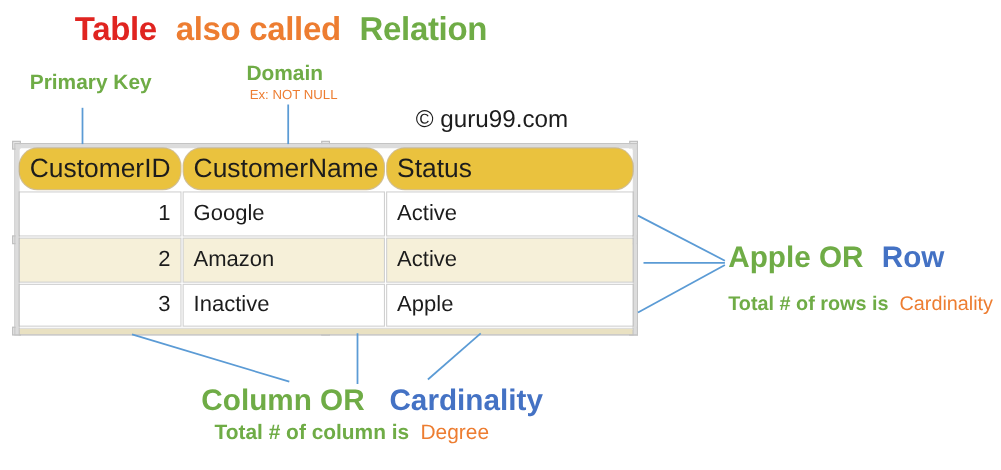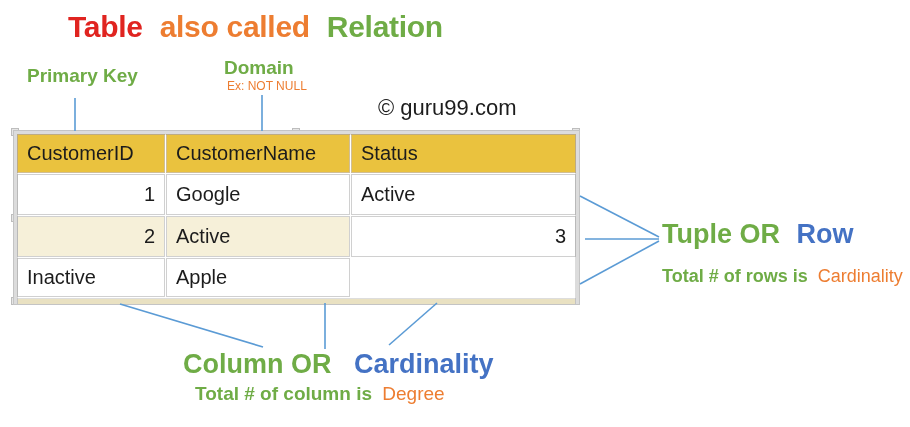--- a/index.html
+++ b/index.html
@@ -33,21 +33,21 @@
     grid-template-columns:146px 182px 1fr;
     grid-template-rows:37px 39px 39px 37px 5px;
     gap:3px;background:#ffffff;box-sizing:border-box;
   }
   .cell{
     display:flex;align-items:center;font-size:20px;color:#1c1c1c;
     padding-left:9px;box-shadow:0 0 0 1px rgba(120,120,120,0.35);
     background:#ffffff;white-space:nowrap;overflow:hidden;
   }
   .cell.num{justify-content:flex-end;padding-left:0;padding-right:9px;}
-  .cell.head{background:#eac23e;font-size:20px;box-shadow:0 0 0 1px rgba(150,110,20,0.45);}
+  .cell.head{background:#eac23e;font-size:24px;box-shadow:0 0 0 1px rgba(150,110,20,0.45);border-radius:16px;}
   .cell.cream{background:#f6f0d9;}
   .bottom-strip{grid-column:1 / span 3;background:#e9e1c2;box-shadow:0 0 0 1px rgba(120,120,120,0.25);}
   
   .handle{position:absolute;width:8px;height:8px;background:#e6e6e6;border:1px solid #bdbdbd;box-sizing:border-box;}
   
   .tuple{left:662px;top:219px;font-size:27px;font-weight:bold;white-space:nowrap;}
   .tuple .g{color:#6fac46;}
   .tuple .b{color:#4472c4;margin-left:9px;}
   .cardinality{left:662px;top:266px;font-size:18px;white-space:nowrap;}
   .cardinality .o{margin-left:5px;}
@@ -85,20 +85,21 @@
   <div class="tbl-grid">
     <div class="cell head">CustomerID</div>
     <div class="cell head">CustomerName</div>
     <div class="cell head">Status</div>
 
     <div class="cell num">1</div>
     <div class="cell">Google</div>
     <div class="cell">Active</div>
 
     <div class="cell num cream">2</div>
+    <div class="cell cream">Amazon</div>
     <div class="cell cream">Active</div>
 
     <div class="cell num">3</div>
     <div class="cell">Inactive</div>
     <div class="cell">Apple</div>
 
     <div class="bottom-strip"></div>
   </div>
 </div>
 
@@ -109,21 +110,21 @@
     <line x1="580" y1="196" x2="659" y2="237"></line>
     <line x1="585" y1="239" x2="659" y2="239"></line>
     <line x1="580" y1="284" x2="659" y2="241"></line>
     <line x1="120" y1="304" x2="263" y2="347"></line>
     <line x1="325" y1="303" x2="325" y2="349"></line>
     <line x1="437" y1="303" x2="389" y2="345"></line>
   </g>
 </svg>
 
 <div class="abs tuple">
-  <span class="g">Tuple OR</span>
+  <span class="g">Apple OR</span>
   <span class="b">Row</span>
 </div>
 <div class="abs cardinality lbl-green">
   <span>Total # of rows is</span>
   <span class="o lbl-orange">Cardinality</span>
 </div>
 
 <div class="abs column-attr">
   <span class="g">Column OR</span>
   <span class="b">Cardinality</span>

